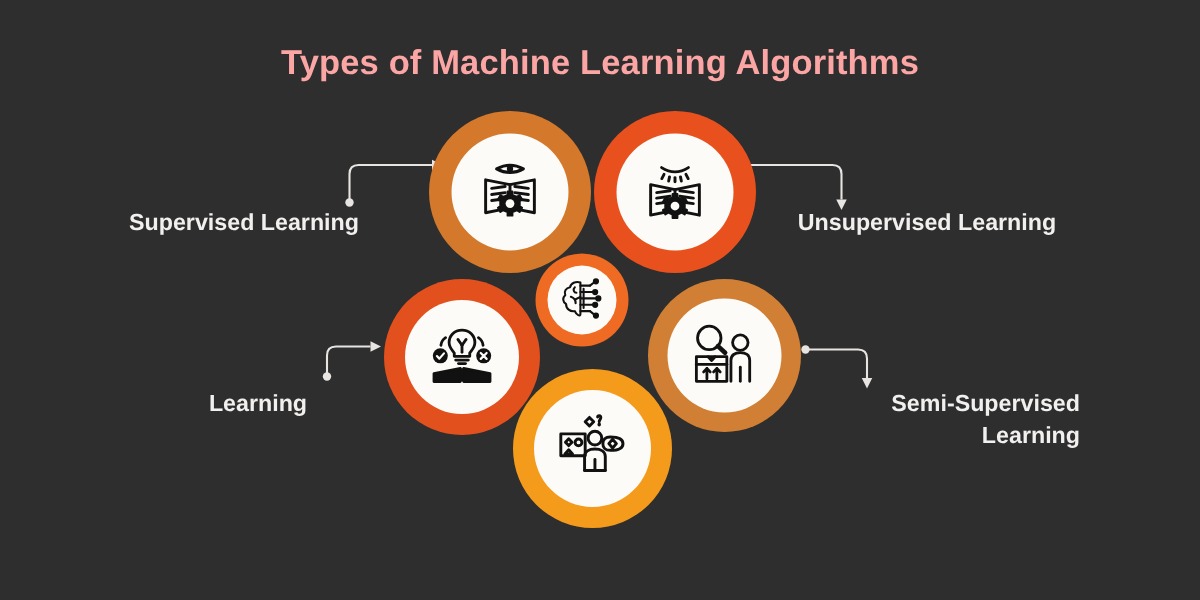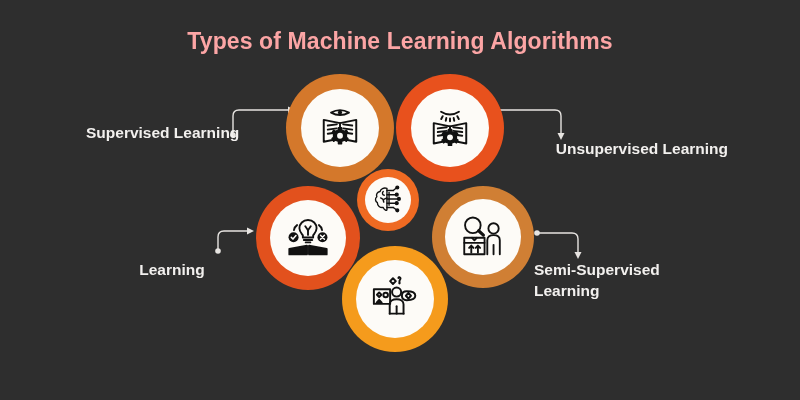--- a/index.html
+++ b/index.html
@@ -67,24 +67,24 @@
   #node-center .inner{width:46px;height:46px;}
 
   
   .label{
     position:absolute;
     color:#f2f0ee;
     font-size:15.5px;
     font-weight:bold;
     line-height:21px;
   }
-  #label-supervised    {left:86px; top:122px;width:190px;text-align:left;}
-  #label-unsupervised  {left:508px;top:138px;width:220px;text-align:right;}
+  #label-supervised    {left:86px; top:138px;width:190px;text-align:left;}
+  #label-unsupervised  {left:508px;top:138px;width:220px;text-align:center;}
   #label-reinforcement {left:84px; top:259px;width:176px;text-align:center;}
-  #label-semi          {left:534px;top:259px;width:200px;text-align:left;}
+  #label-semi          {left:520px;top:259px;width:200px;text-align:right;}
   #label-self          {left:234px;top:345px;width:350px;text-align:center;}
 
   
   #connectors{
     position:absolute;inset:0;
     width:800px;height:400px;
     pointer-events:none;
   }
   #connectors path{fill:none;stroke:#e7e4e1;stroke-width:1.4;}
   #connectors circle{fill:#e7e4e1;}

